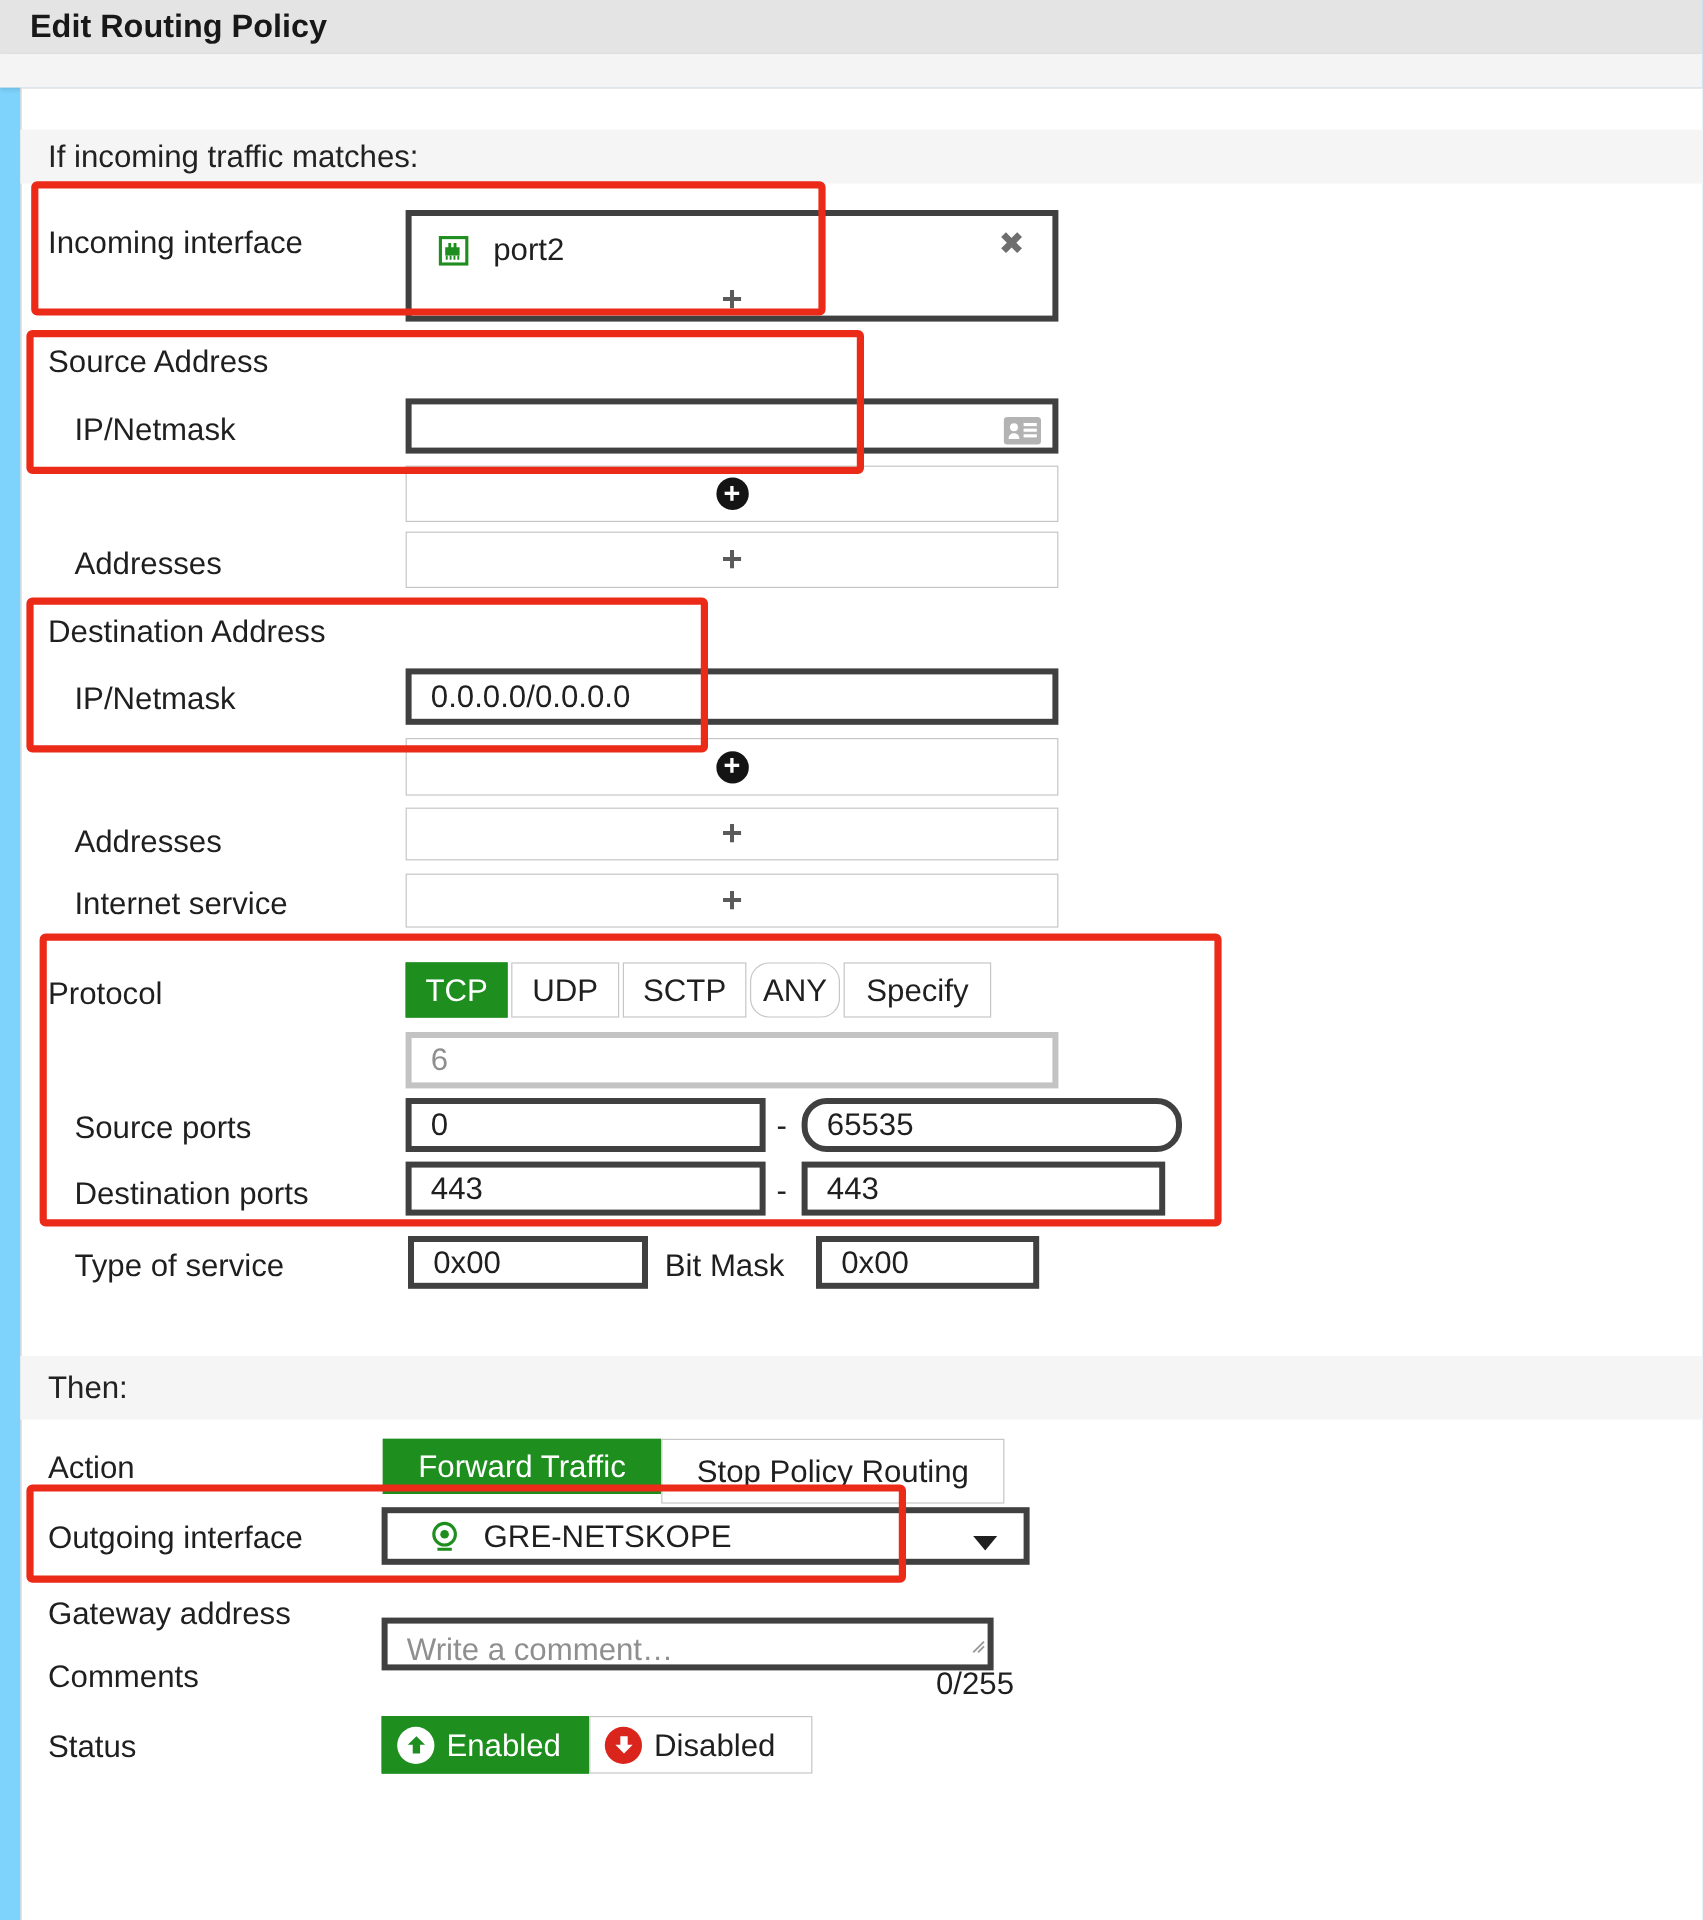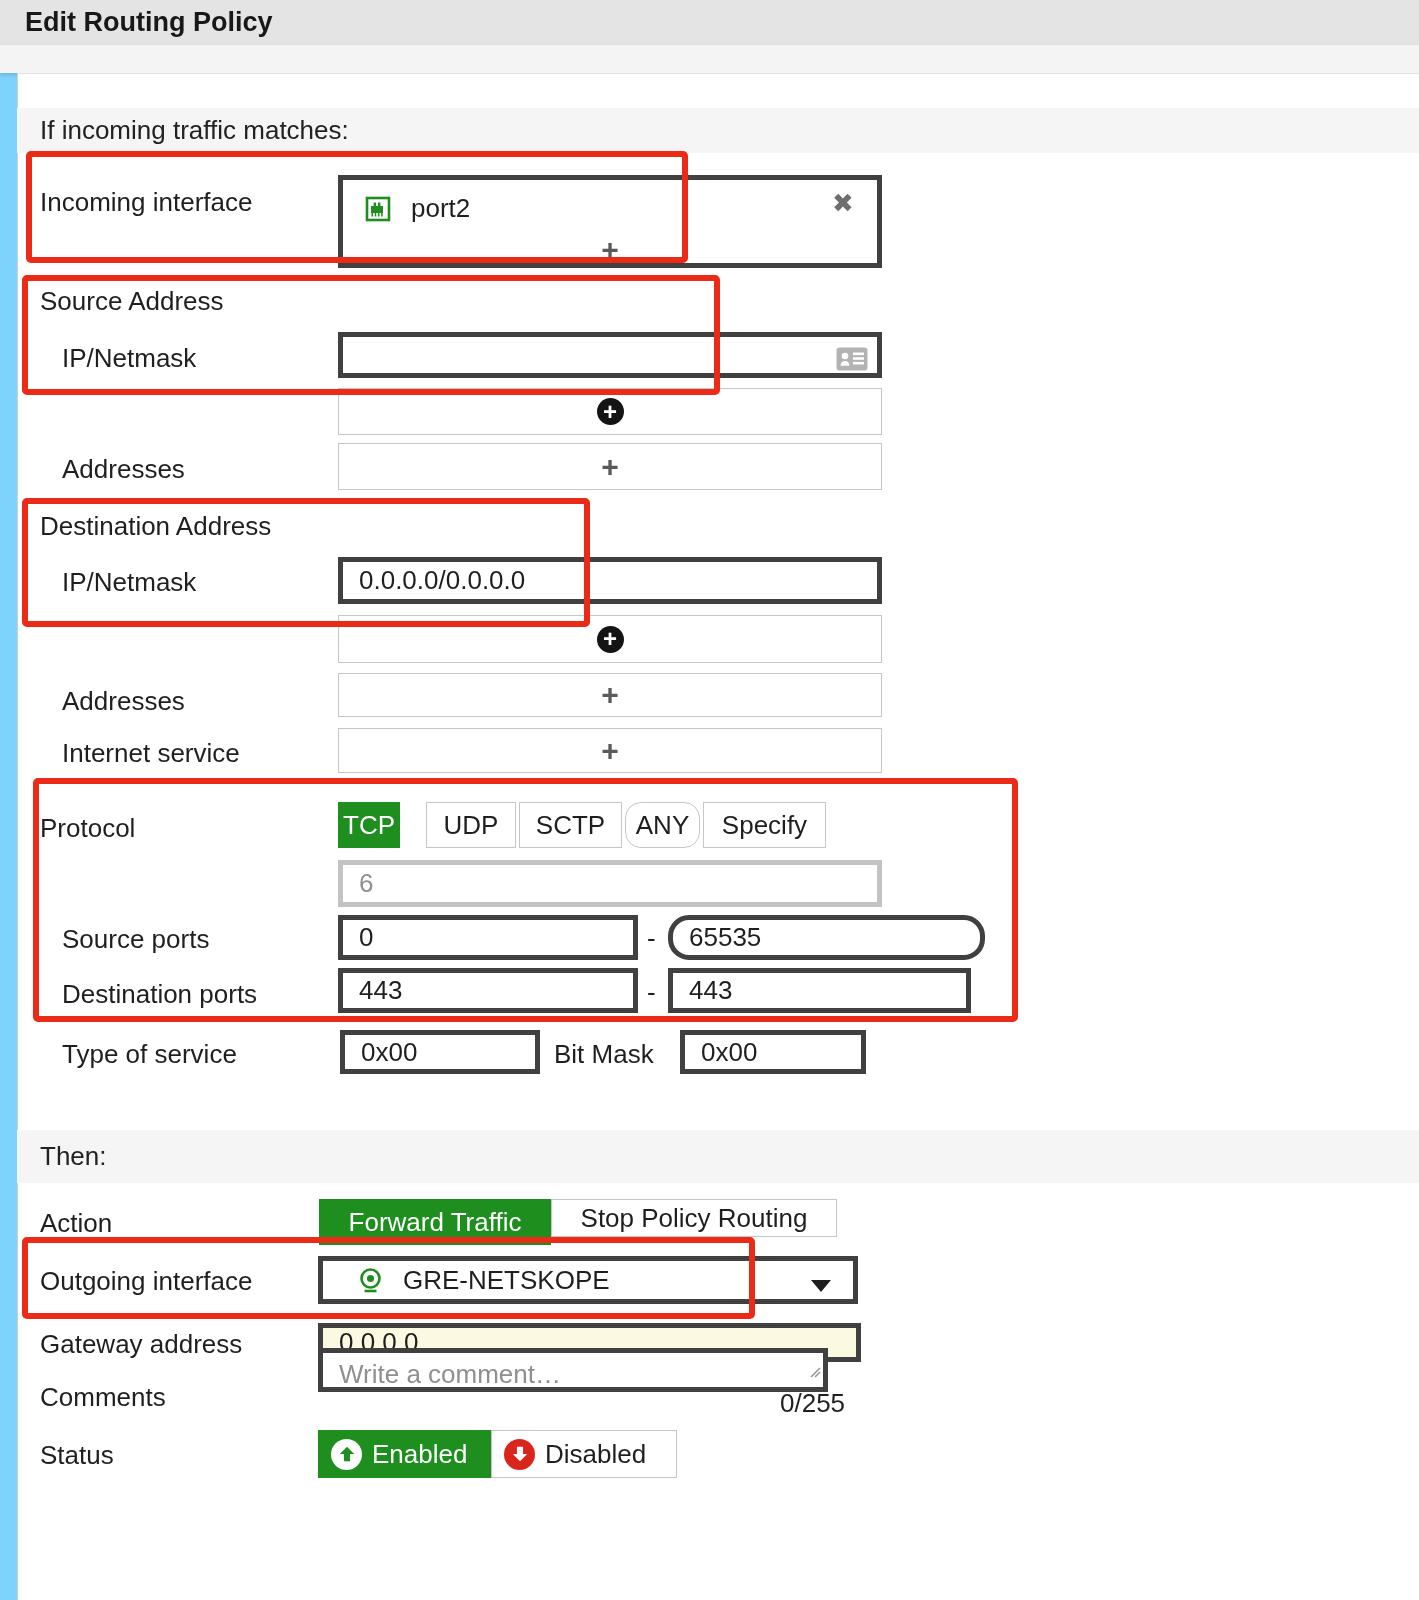--- a/index.html
+++ b/index.html
@@ -110,21 +110,21 @@
   <div class="plusbox" style="left:338px;top:673px;width:544px;height:44px;">
     <span class="plus">+</span>
   </div>
 
   <div class="lbl" style="left:62px;top:738px;">Internet service</div>
   <div class="plusbox" style="left:338px;top:728px;width:544px;height:45px;">
     <span class="plus">+</span>
   </div>
 
   <div class="lbl" style="left:40px;top:813px;">Protocol</div>
-  <div class="seg sel" style="left:338px;top:802px;width:62px;height:46px;">TCP</div>
+  <div class="seg sel" style="left:338px;top:802px;width:85px;height:46px;">TCP</div>
   <div class="seg" style="left:426px;top:802px;width:90px;height:46px;">UDP</div>
   <div class="seg" style="left:519px;top:802px;width:103px;height:46px;">SCTP</div>
   <div class="seg" style="left:625px;top:802px;width:75px;height:46px;border-radius:16px;">ANY</div>
   <div class="seg" style="left:703px;top:802px;width:123px;height:46px;">Specify</div>
   <div class="ibox" style="left:338px;top:860px;width:544px;height:47px;border-color:#c3c3c3;">
     <span class="val ghost">6</span>
   </div>
 
   <div class="lbl" style="left:62px;top:924px;">Source ports</div>
   <div class="ibox" style="left:338px;top:915px;width:300px;height:45px;">
@@ -152,39 +152,36 @@
   <div class="ibox" style="left:680px;top:1030px;width:186px;height:44px;">
     <span class="val">0x00</span>
   </div>
 
   <div class="band" style="top:1130px;height:53px;">
     <div class="h">Then:</div>
   </div>
 
   <div class="lbl" style="left:40px;top:1208px;">Action</div>
   <div class="seg sel" style="left:319px;top:1199px;width:232px;height:46px;">Forward Traffic</div>
-  <div class="seg" style="left:551px;top:1199px;width:286px;height:38px;">Stop Policy Routing</div>
+  <div class="seg" style="left:551px;top:1199px;width:286px;height:54px;">Stop Policy Routing</div>
 
   <div class="lbl" style="left:40px;top:1266px;">Outgoing interface</div>
   <div class="ibox" style="left:318px;top:1256px;width:540px;height:48px;padding-left:16px;">
     <span style="margin-left:18px;display:inline-flex;">
       <svg width="27" height="27" viewBox="0 0 27 27">
         <circle cx="13.5" cy="11.5" r="9" fill="none" stroke="#1e8e1e" stroke-width="2.6"></circle>
         <circle cx="13.5" cy="11.5" r="3.6" fill="#1e8e1e"></circle>
         <path d="M7.5 24 h12" stroke="#1e8e1e" stroke-width="2.6"></path>
       </svg>
     </span>
     <span style="margin-left:19px;white-space:nowrap;">GRE-NETSKOPE</span>
     <span class="caret" style="right:22px;top:19px;"></span>
   </div>
 
   <div class="lbl" style="left:40px;top:1329px;">Gateway address</div>
-  <div class="ibox yellowbg" style="left:318px;top:1323px;width:543px;height:39px;">
-    <span class="val">0.0.0.0</span>
-  </div>
 
   <div class="lbl" style="left:40px;top:1382px;">Comments</div>
   <div class="ibox" style="left:318px;top:1348px;width:510px;height:44px;align-items:flex-start;">
     <span class="val ghost" style="margin-top:6px;">Write a comment…</span>
     <span class="resize-grip">
       <svg width="12" height="12" viewBox="0 0 12 12">
         <path d="M2 11 L11 2 M6 11 L11 6" stroke="#9a9a9a" stroke-width="1.6" fill="none"></path>
       </svg>
     </span>
   </div>

